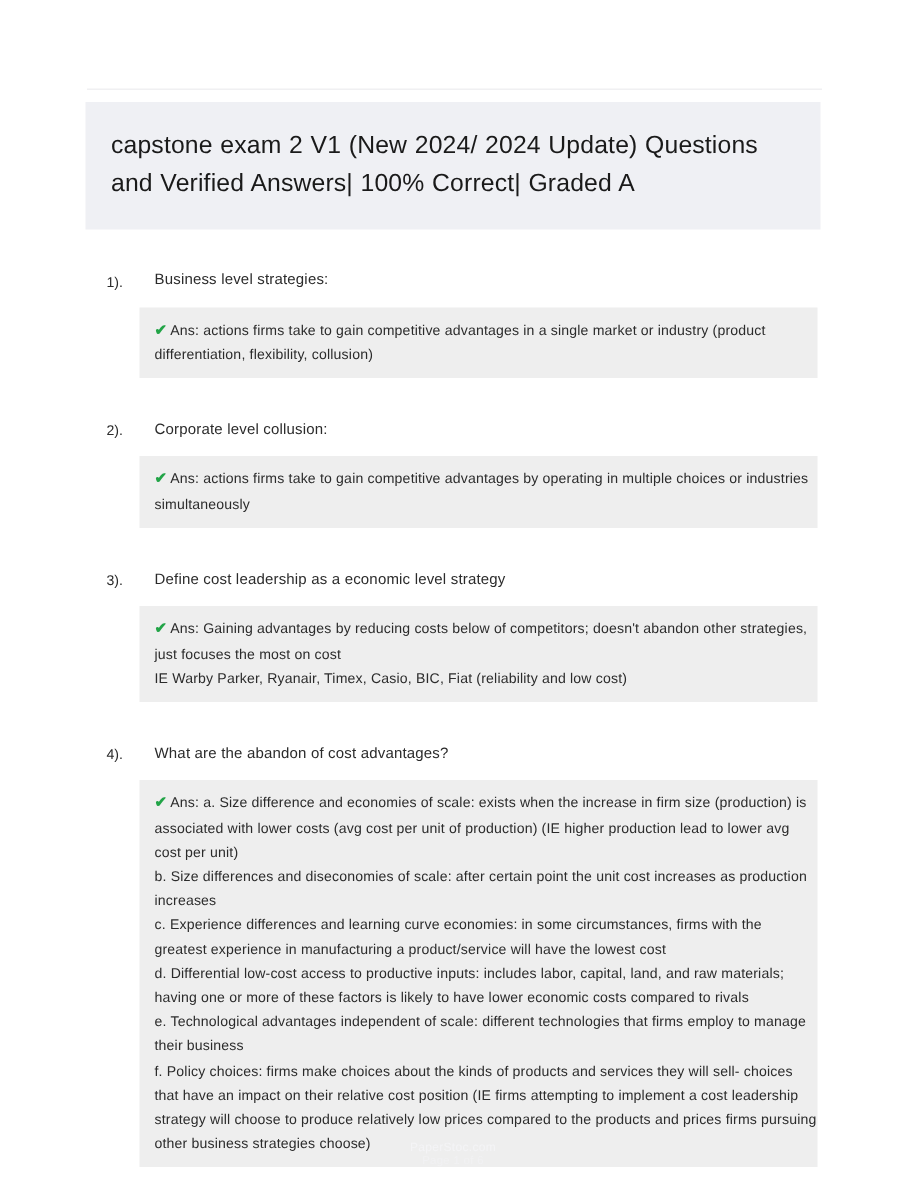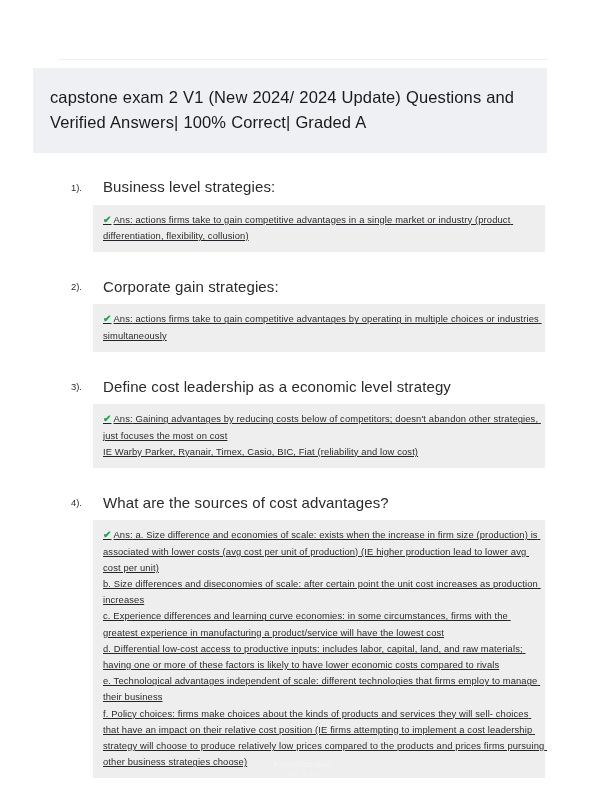--- a/index.html
+++ b/index.html
@@ -37,21 +37,21 @@
 
   .content {
     position: absolute;
     left: 0;
     top: 68px;
     width: 606px;
   }
 
   
   .title-banner {
-    margin: 0 59px 0 33px;
+    margin: 0 59px 0 57px;
     background: #eff0f4;
     padding: 17px 17px 18px 17px;
     box-sizing: border-box;
   }
   .title-banner .title-text {
     font-size: 16.5px;
     line-height: 25px;
     font-weight: 400;
     color: #1a1a1a;
     letter-spacing: 0.1px;
@@ -80,32 +80,31 @@
   .q-num {
     flex: 0 0 auto;
     width: 32px;
     font-size: 9.4px;
     line-height: 15px;
     color: #2b2b2b;
     padding-top: 0.5px;
   }
   .q-text {
     flex: 1 1 auto;
-    font-size: 15px;
+    font-size: 10px;
     line-height: 15px;
     color: #2b2b2b;
     letter-spacing: 0.12px;
   }
 
   .answer-block {
     margin: 10px 61px 0 93px;
     background: #eeeeee;
     padding: 7px 0 8px 10px;
     box-sizing: border-box;
-    text-decoration: underline;
   }
   .answer-text {
     font-size: 9.4px;
     line-height: 16.2px;
     color: #2b2b2b;
     letter-spacing: 0.12px;
     white-space: pre-wrap;
   }
   .check-icon {
     color: #22a447;
@@ -165,42 +164,42 @@
           <div class="q-text">Business level strategies:</div>
         </div>
         <div class="answer-block">
           <div class="answer-text"><span class="check-icon">✔</span><span>Ans:</span><span> actions firms take to gain competitive advantages in a single market or industry (product differentiation, flexibility, collusion)</span></div>
         </div>
       </li>
 
       <li class="qa-item">
         <div class="q-row">
           <div class="q-num">2).</div>
-          <div class="q-text">Corporate gain strategies:</div>
+          <div class="q-text">Corporate level collusion:</div>
         </div>
         <div class="answer-block">
           <div class="answer-text"><span class="check-icon">✔</span><span>Ans:</span><span> actions firms take to gain competitive advantages by operating in multiple choices or industries simultaneously</span></div>
         </div>
       </li>
 
       <li class="qa-item">
         <div class="q-row">
           <div class="q-num">3).</div>
           <div class="q-text">Define cost leadership as a economic level strategy</div>
         </div>
         <div class="answer-block">
           <div class="answer-text"><span class="check-icon">✔</span><span>Ans:</span><span> Gaining advantages by reducing costs below of competitors; doesn't abandon other strategies, just focuses the most on cost
 IE Warby Parker, Ryanair, Timex, Casio, BIC, Fiat (reliability and low cost)</span></div>
         </div>
       </li>
 
       <li class="qa-item">
         <div class="q-row">
           <div class="q-num">4).</div>
-          <div class="q-text">What are the sources of cost advantages?</div>
+          <div class="q-text">What are the abandon of cost advantages?</div>
         </div>
         <div class="answer-block">
           <div class="answer-text"><span class="check-icon">✔</span><span>Ans:</span><span> a. Size difference and economies of scale: exists when the increase in firm size (production) is associated with lower costs (avg cost per unit of production) (IE higher production lead to lower avg cost per unit)
 b. Size differences and diseconomies of scale: after certain point the unit cost increases as production increases
 c. Experience differences and learning curve economies: in some circumstances, firms with the greatest experience in manufacturing a product/service will have the lowest cost
 d. Differential low-cost access to productive inputs: includes labor, capital, land, and raw materials; having one or more of these factors is likely to have lower economic costs compared to rivals
 e. Technological advantages independent of scale: different technologies that firms employ to manage their business
 f. Policy choices: firms make choices about the kinds of products and services they will sell- choices that have an impact on their relative cost position (IE firms attempting to implement a cost leadership strategy will choose to produce relatively low prices compared to the products and prices firms pursuing other business strategies choose)</span></div>
         </div>
       </li>

